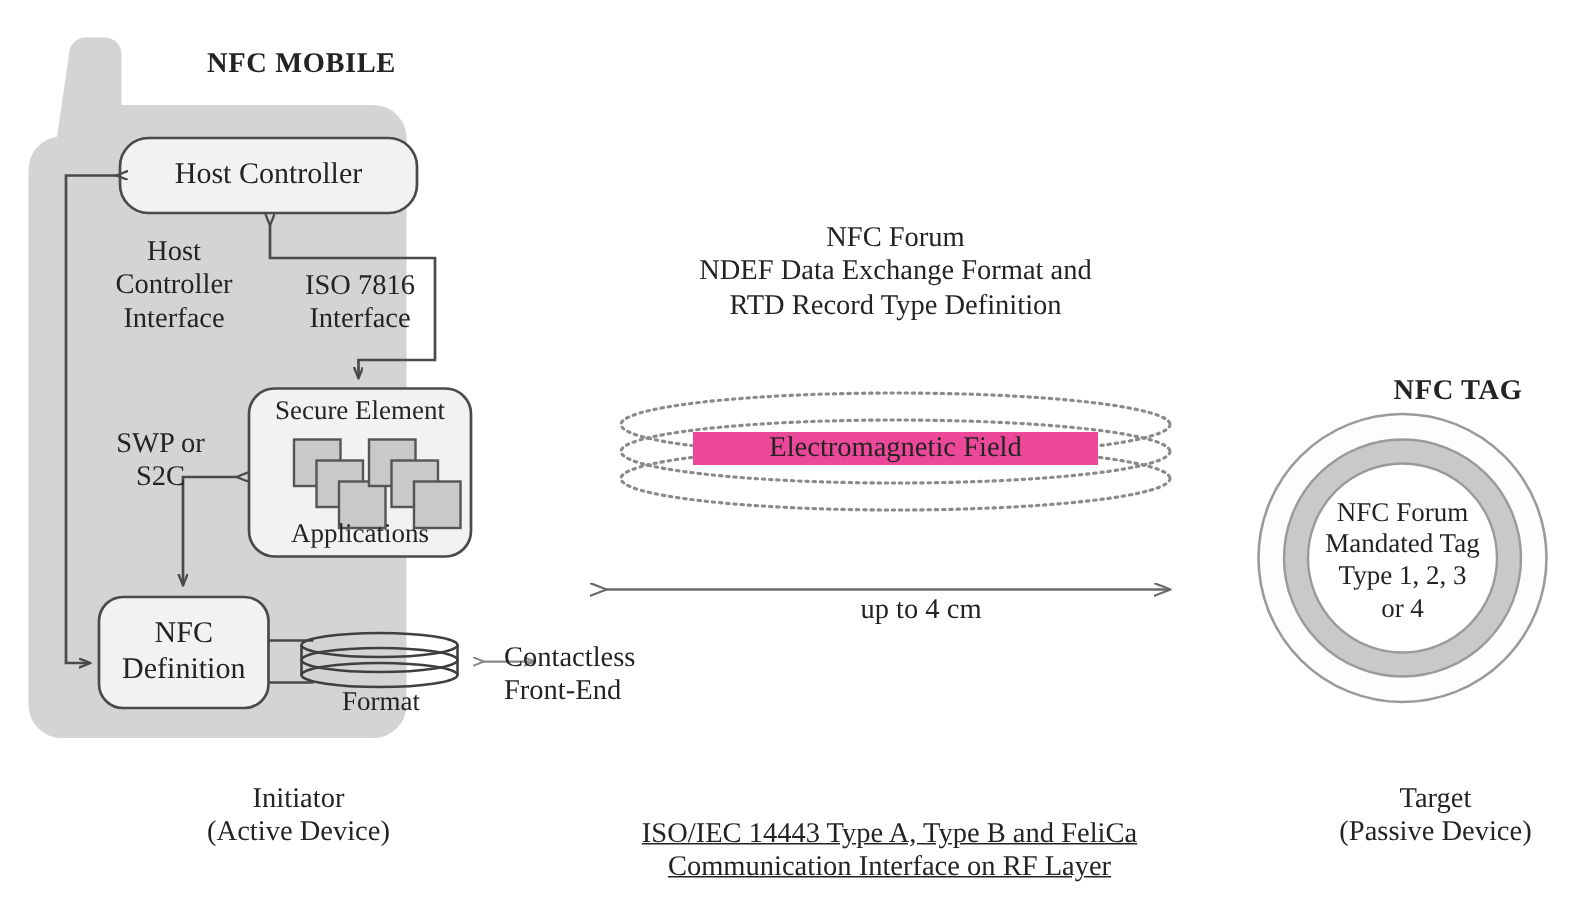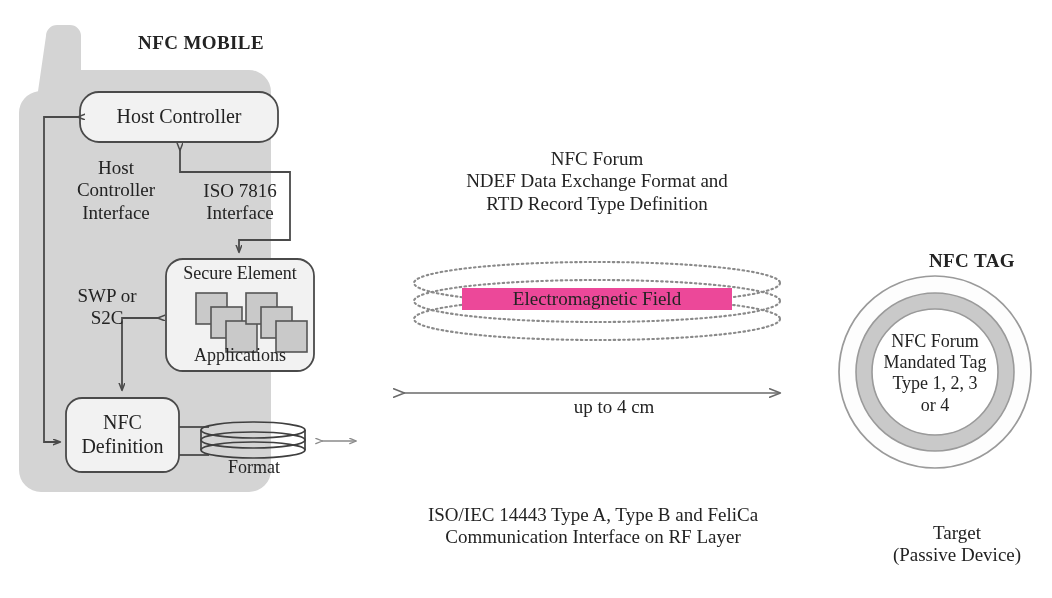--- a/index.html
+++ b/index.html
@@ -179,36 +179,40 @@
 
   <div class="lbl t-small" style="left:166px; top:345px; width:148px;">Applications</div>
 
   <div class="lbl t-small" style="left:166px; top:263px; width:148px;">Secure Element</div>
 
   <div class="lbl t-box" style="left:66px; top:411px; width:113px;">NFC
 Definition</div>
 
   <div class="lbl t-small" style="left:196px; top:457px; width:116px;">Format</div>
 
+  <div class="lbl t-mid" style="left:336px; top:428px; width:148px; text-align:left;">Contactless
+Front-End</div>
 
   <div class="lbl t-mid" style="left:402px; top:148px; width:390px;">NFC Forum
 NDEF Data Exchange Format and
 RTD Record Type Definition</div>
 
   <div class="lbl t-mid" style="left:462px; top:288px; width:270px; background:#ec4899;">Electromagnetic Field</div>
 
   <div class="lbl t-mid" style="left:544px; top:368px; width:140px;margin-top:28px;">up to 4 cm</div>
 
   <div class="lbl t-title" style="left:855px; top:250px; width:160px;text-align:right;">NFC TAG</div>
 
   <div class="lbl t-tag" style="left:872px; top:331px; width:126px;">NFC Forum
 Mandated Tag
 Type 1, 2, 3
 or 4</div>
 
-
-  <div class="lbl t-cap" style="left:378px; top:504px; width:430px;">ISO/IEC 14443 Type A, Type B and FeliCa
+  <div class="lbl t-cap" style="left:84px; top:522px; width:230px;">Initiator
+(Active Device)</div>
+
+  <div class="lbl t-cap" style="left:378px; top:545px; width:430px;text-decoration:underline;">ISO/IEC 14443 Type A, Type B and FeliCa
 Communication Interface on RF Layer</div>
 
   <div class="lbl t-cap" style="left:867px; top:522px; width:180px;">Target
 (Passive Device)</div>
 
 </div>
 
 </body></html>

